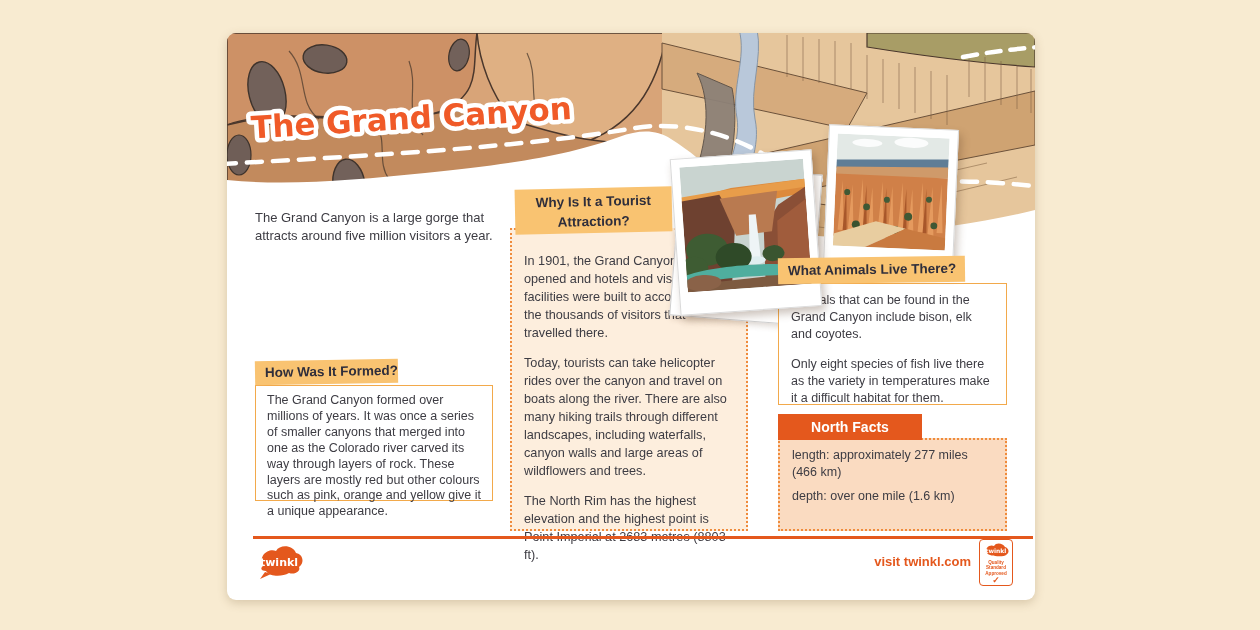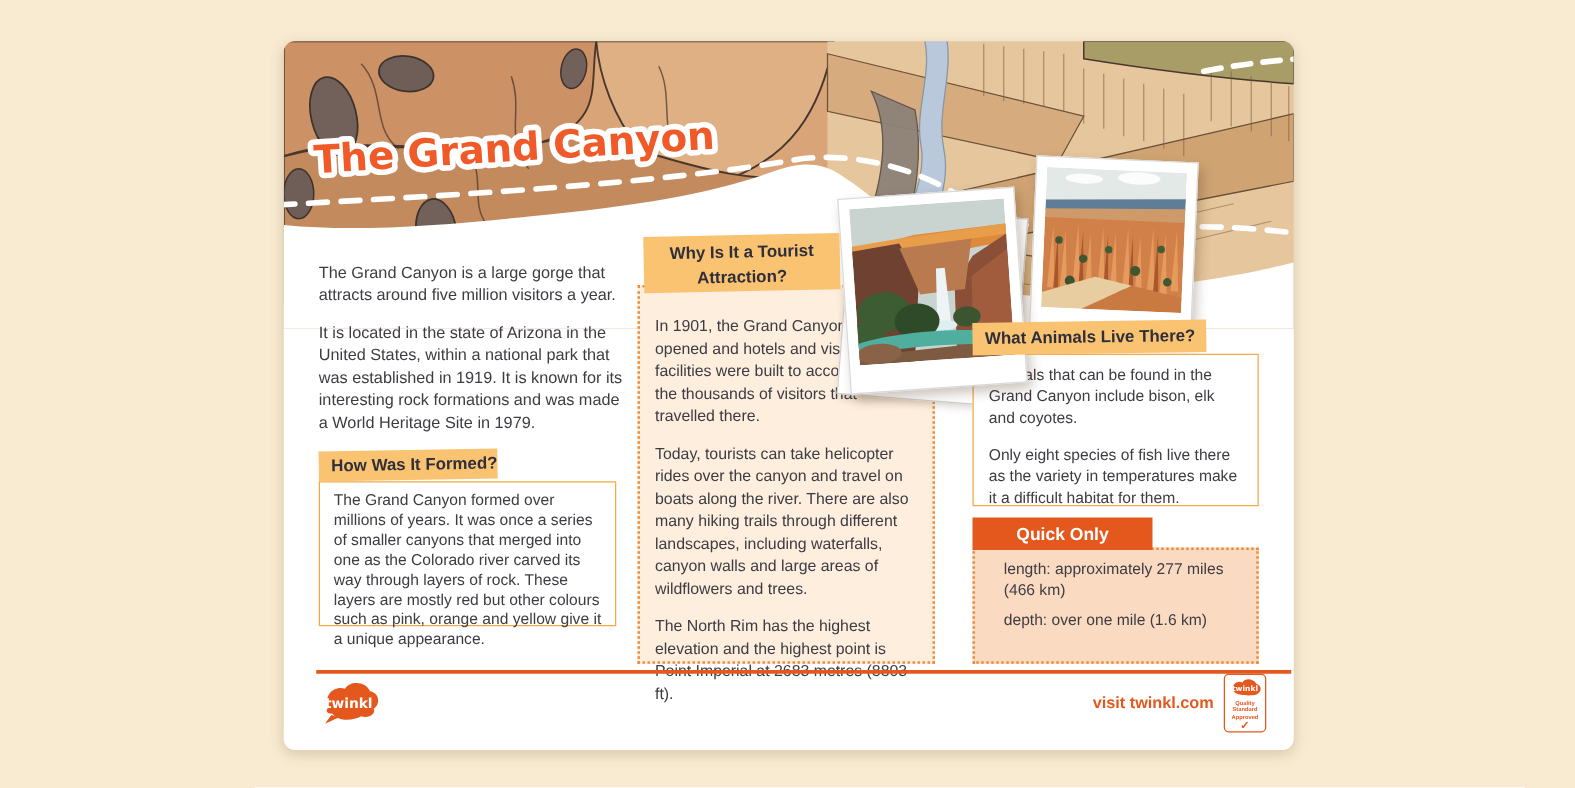--- a/index.html
+++ b/index.html
@@ -21,21 +21,21 @@
   .hdr-qf{left:551px;top:381px;width:144px;height:26px;line-height:26px;text-align:center;
           background:#e4581d;color:#ffffff;font-size:14px;transform:none;}
   .box{position:absolute;box-sizing:border-box;z-index:8;}
   .box-formed{left:28px;top:352px;width:238px;height:116px;background:#fff;
               border:1.5px solid #f2a94b;padding:7px 11px;font-size:12.5px;line-height:15.9px;}
   .box-tourist{left:283px;top:195px;width:238px;height:303px;background:#fdeedd;
                border:2px dotted #ef8b3c;padding:22px 12px 8px 12px;font-size:12.7px;line-height:18px;}
   .box-animals{left:551px;top:250px;width:229px;height:122px;background:#fff;z-index:15;
                border:1.5px solid #f2a94b;padding:8px 12px;font-size:12.5px;line-height:17.2px;}
   .box-qf{left:551px;top:405px;width:229px;height:93px;background:#fadbc1;z-index:15;
-          border:2px dotted #ef8b3c;padding:7px 23px;font-size:12.5px;line-height:17px;}
+          border:2px dotted #ef8b3c;padding:7px 12px;font-size:12.5px;line-height:17px;}
   .box-qf p{margin:0 0 7px 0;}
   .photo{position:absolute;background:#fff;border:1px solid #d9d9d9;
          box-shadow:3px 5px 9px rgba(90,60,35,.30);box-sizing:border-box;}
   .photo1{left:448px;top:121px;width:142px;height:157px;padding:8px 8px 22px 8px;transform:rotate(-4deg);z-index:30;}
   .photo2{left:599px;top:94px;width:130px;height:142px;padding:8px 8px 20px 8px;transform:rotate(2.5deg);z-index:28;}
   .photo-sheet{position:absolute;left:448px;top:136px;width:140px;height:150px;background:#fff;
                border:1px solid #cfcfcf;transform:rotate(4.5deg);z-index:12;
                box-shadow:2px 3px 6px rgba(90,60,35,.2);}
   .footer-line{position:absolute;left:26px;top:503px;width:780px;height:3px;background:#e4581d;z-index:20;}
   .logo{position:absolute;left:24px;top:509px;width:56px;height:38px;z-index:21;}
@@ -88,21 +88,20 @@
     </div>
 
     <div class="title-wrap">
       <svg width="360" height="72" viewBox="0 0 360 72">
         <text x="14" y="44" font-family="DejaVu Sans, sans-serif" font-weight="bold" font-size="31" fill="#f05a28" stroke="#ffffff" stroke-width="9" paint-order="stroke" stroke-linejoin="round" transform="rotate(-3.5 170 36)">The Grand Canyon</text>
       </svg>
     </div>
 
     <div class="col-intro body-text">
       <p>The Grand Canyon is a large gorge that attracts around five million visitors a year.</p>
-      <p>It is located in the state of Arizona in the United States, within a national park that was established in 1919. It is known for its interesting rock formations and was made a World Heritage Site in 1979.</p>
     </div>
 
     <div class="sec-header hdr-formed">How Was It Formed?</div>
     <div class="box box-formed body-text">
       <span>The Grand Canyon formed over millions of years. It was once a series of smaller canyons that merged into one as the Colorado river carved its way through layers of rock. These layers are mostly red but other colours such as pink, orange and yellow give it a unique appearance.</span>
     </div>
 
     <div class="sec-header hdr-tourist">Why Is It a Tourist Attraction?</div>
     <div class="box box-tourist body-text">
       <p>In 1901, the Grand Canyon Railway opened and hotels and visitor facilities were built to accommodate the thousands of visitors that travelled there.</p>
@@ -155,21 +154,21 @@
         <path d="M32,112 L72,92 L112,100 L112,112 Z" fill="#c97a40"></path>
       </svg>
     </div>
 
     <div class="sec-header hdr-animals">What Animals Live There?</div>
     <div class="box box-animals body-text">
       <p>Animals that can be found in the Grand Canyon include bison, elk and coyotes.</p>
       <p>Only eight species of fish live there as the variety in temperatures make it a difficult habitat for them.</p>
     </div>
 
-    <div class="sec-header hdr-qf">Quick Only</div>
+    <div class="sec-header hdr-qf">North Facts</div>
     <div class="box box-qf body-text">
       <p>length:  approximately 277 miles (466 km)</p>
       <p>depth: over one mile (1.6 km)</p>
     </div>
 
     <div class="footer-line"></div>
     <div class="logo">
       <svg width="56" height="38" viewBox="0 0 56 38">
         <path d="M12,24 C7,14 17,6 25,9 C29,2 42,3 45,11 C52,12 54,21 48,25 C50,29 44,33 38,31 C31,35 19,35 15,29 C10,29 9,26 12,24 Z" fill="#e4581d"></path>
         <path d="M14,30 L9,37 L20,32 Z" fill="#e4581d"></path>

